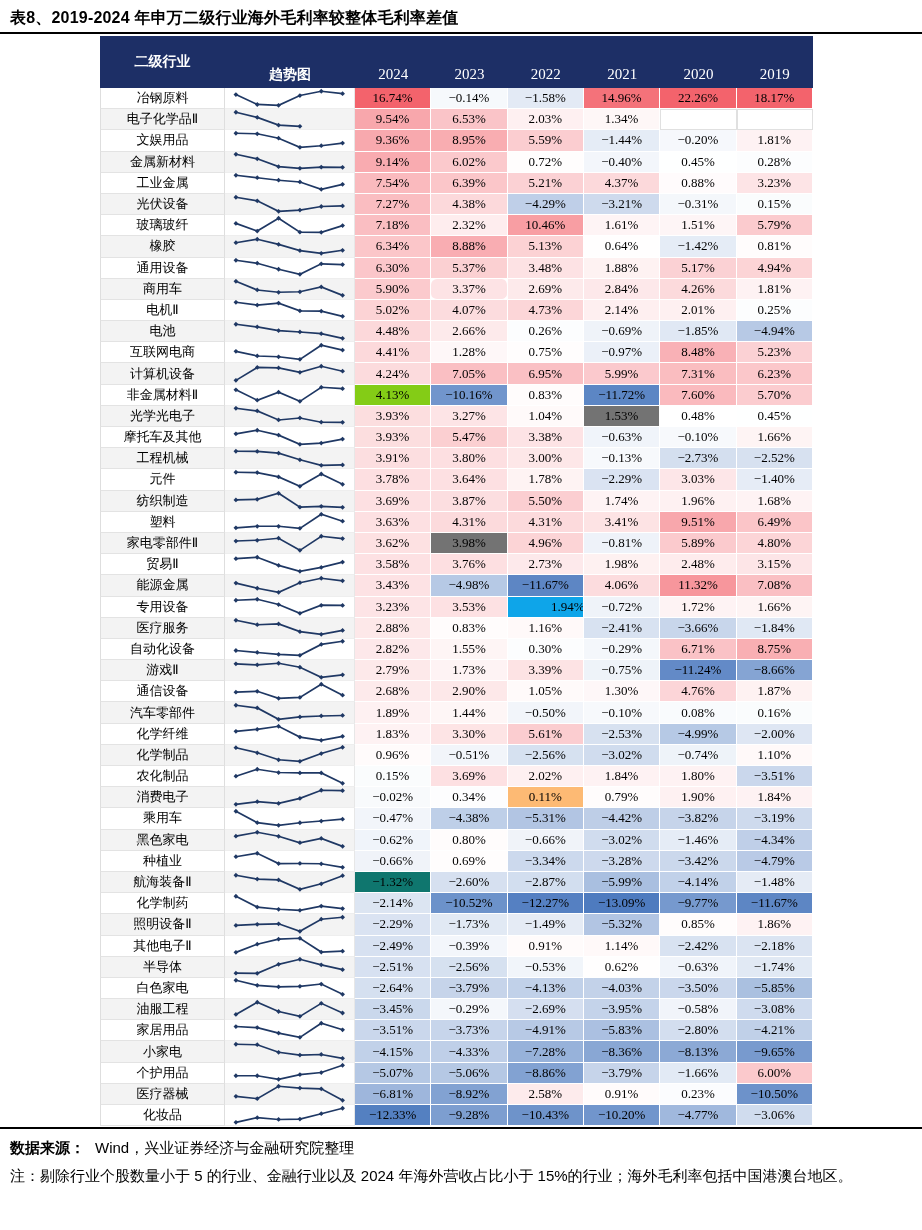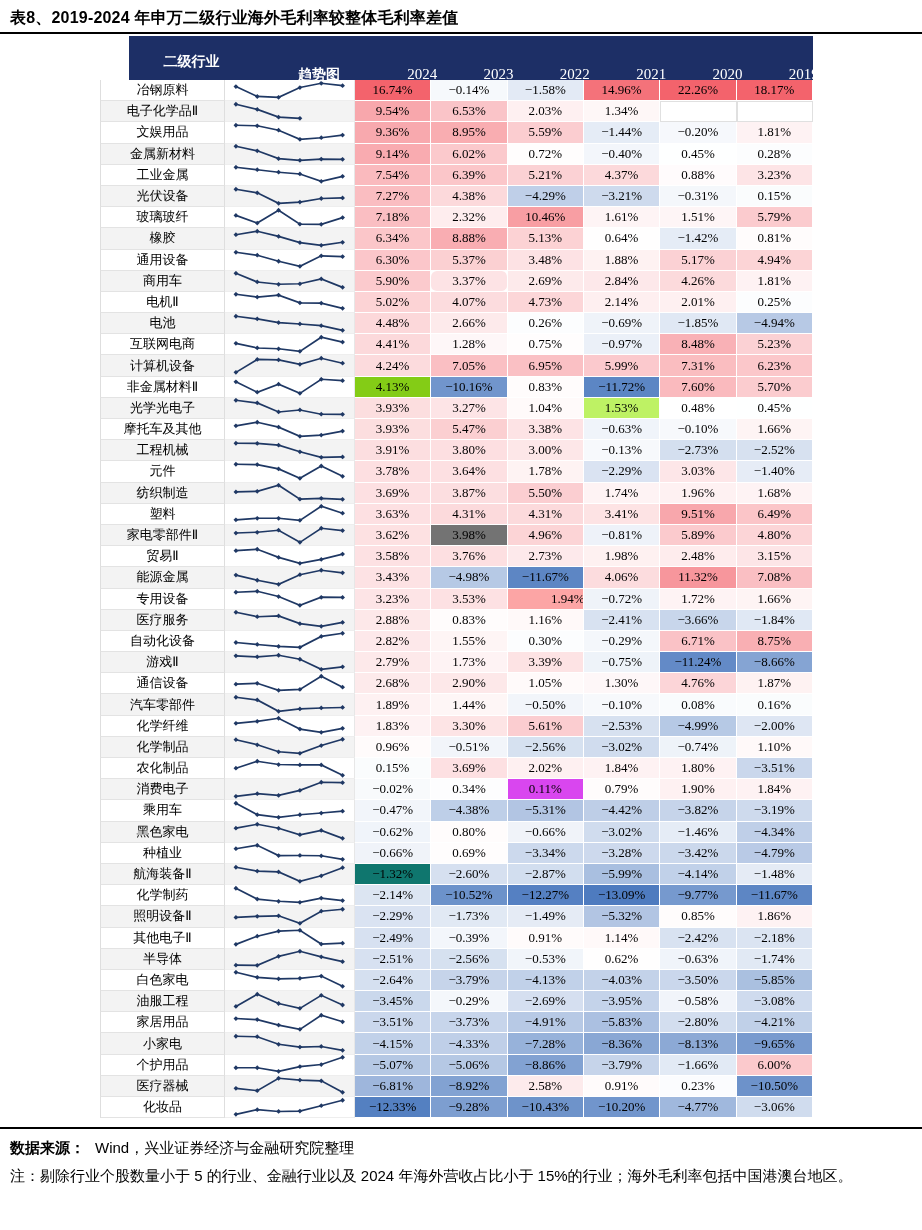--- a/index.html
+++ b/index.html
@@ -4,21 +4,21 @@
 <style>
   html,body{margin:0;padding:0;background:#ffffff;}
   body{width:922px;height:1230px;position:relative;font-family:"Liberation Sans",sans-serif;color:#000;}
   .page-title{position:absolute;left:10px;top:8px;width:902px;font-size:16px;font-weight:bold;letter-spacing:.2px;}
   .title-rule{position:absolute;left:0;top:32px;width:922px;height:2px;background:#000;}
   .bottom-rule{position:absolute;left:0;top:1127px;width:922px;height:2px;background:#000;}
 
   .tbl{position:absolute;left:100px;top:36px;width:713px;}
   .grid-row{display:grid;grid-template-columns:125px 130px repeat(6,76.33px);}
 
-  .thead{background:#1d2f66;color:#ffffff;height:44px;position:relative;margin-left:29px;}
+  .thead{background:#1d2f66;color:#ffffff;height:52px;position:relative;}
   .th-industry{position:absolute;left:0;top:0;width:125px;height:52px;display:flex;align-items:center;justify-content:center;font-size:14px;font-weight:bold;}
   .th-trend{position:absolute;left:125px;top:26px;width:130px;height:26px;display:flex;align-items:center;justify-content:center;font-size:14px;font-weight:bold;}
   .th-group{position:absolute;left:255px;top:2px;width:458px;height:22px;display:flex;align-items:center;justify-content:center;font-size:14px;font-weight:bold;font-family:"Liberation Serif",serif;}
   .th-years{position:absolute;left:255px;top:24px;width:458px;height:28px;display:grid;grid-template-columns:repeat(6,76.33px);}
   .th-year{display:flex;align-items:center;justify-content:center;font-size:15px;font-family:"Liberation Serif",serif;}
 
   .tbody .tr{height:21.2px;}
   .td{display:flex;align-items:center;justify-content:center;overflow:hidden;}
   .td.name{font-size:13px;background:#ffffff;border-right:1px solid #dedede;border-bottom:1px solid #e3e3e3;border-left:1px solid #dedede;}
   .td.trend{background:#ffffff;border-right:1px solid #e7e7e7;border-bottom:1px solid #eeeeee;}
@@ -358,21 +358,21 @@
             <path d="M32.5 3.4931034482758627L34.9 5.893103448275863L32.5 8.293103448275863L30.1 5.893103448275863Z" fill="#1f3864"></path>
             <path d="M54 12.592528735632184L56.4 14.992528735632185L54 17.392528735632183L51.6 14.992528735632185Z" fill="#1f3864"></path>
             <path d="M75.5 10.593103448275864L77.9 12.993103448275864L75.5 15.393103448275864L73.1 12.993103448275864Z" fill="#1f3864"></path>
             <path d="M97 14.87758620689655L99.4 17.27758620689655L97 19.67758620689655L94.6 17.27758620689655Z" fill="#1f3864"></path>
             <path d="M118.5 14.999999999999998L120.9 17.4L118.5 19.799999999999997L116.1 17.4Z" fill="#1f3864"></path>
           </svg>
         </div>
         <div class="td val" style="background: rgb(252, 222, 223);">3.93%</div>
         <div class="td val" style="background: rgb(253, 228, 230);">3.27%</div>
         <div class="td val" style="background: rgb(255, 250, 250);">1.04%</div>
-        <div class="td val" style="background: #bef264;">1.53%</div>
+        <div class="td val" style="background: #737373;">1.53%</div>
         <div class="td val" style="background: rgb(255, 255, 255);">0.48%</div>
         <div class="td val" style="background: rgb(254, 255, 255);">0.45%</div>
       </div>
       <div class="grid-row tr">
         <div class="td name">摩托车及其他</div>
         <div class="td trend">
           <svg width="130" height="21" viewBox="0 0 130 21">
             <polyline points="11.0,6.8 32.5,3.2 54.0,8.1 75.5,17.4 97.0,16.2 118.5,12.1" fill="none" stroke="#1f3864" stroke-width="1.7"></polyline>
             <path d="M11 4.384918032786885L13.4 6.784918032786885L11 9.184918032786886L8.6 6.784918032786885Z" fill="#1f3864"></path>
             <path d="M32.5 0.8000000000000003L34.9 3.2L32.5 5.6L30.1 3.2Z" fill="#1f3864"></path>
@@ -537,21 +537,21 @@
             <path d="M11 1.8023529411764705L13.4 4.20235294117647L11 6.60235294117647L8.6 4.20235294117647Z" fill="#1f3864"></path>
             <path d="M32.5 0.8000000000000003L34.9 3.2L32.5 5.6L30.1 3.2Z" fill="#1f3864"></path>
             <path d="M54 6.112470588235293L56.4 8.512470588235294L54 10.912470588235294L51.6 8.512470588235294Z" fill="#1f3864"></path>
             <path d="M75.5 14.999999999999998L77.9 17.4L75.5 19.799999999999997L73.1 17.4Z" fill="#1f3864"></path>
             <path d="M97 6.847529411764706L99.4 9.247529411764706L97 11.647529411764706L94.6 9.247529411764706Z" fill="#1f3864"></path>
             <path d="M118.5 7.048L120.9 9.448L118.5 11.848L116.1 9.448Z" fill="#1f3864"></path>
           </svg>
         </div>
         <div class="td val" style="background: rgb(253, 228, 230);">3.23%</div>
         <div class="td val" style="background: rgb(253, 225, 227);">3.53%</div>
-        <div class="td val" style="background: #fca5a5; padding-left: 45px;">1.94%</div>
+        <div class="td val" style="background: #0ea5e9; padding-left: 45px;">1.94%</div>
         <div class="td val" style="background: rgb(239, 243, 249);">−0.72%</div>
         <div class="td val" style="background: rgb(254, 243, 244);">1.72%</div>
         <div class="td val" style="background: rgb(254, 244, 244);">1.66%</div>
       </div>
       <div class="grid-row tr stripe">
         <div class="td name">医疗服务</div>
         <div class="td trend">
           <svg width="130" height="21" viewBox="0 0 130 21">
             <polyline points="11.0,3.2 32.5,7.7 54.0,6.9 75.5,14.7 97.0,17.4 118.5,13.4" fill="none" stroke="#1f3864" stroke-width="1.7"></polyline>
             <path d="M11 0.8000000000000003L13.4 3.2L11 5.6L8.6 3.2Z" fill="#1f3864"></path>
@@ -717,21 +717,21 @@
             <path d="M11 14.999999999999998L13.4 17.4L11 19.799999999999997L8.6 17.4Z" fill="#1f3864"></path>
             <path d="M32.5 12.337499999999997L34.9 14.737499999999997L32.5 17.137499999999996L30.1 14.737499999999997Z" fill="#1f3864"></path>
             <path d="M54 14.038541666666665L56.4 16.438541666666666L54 18.838541666666664L51.6 16.438541666666666Z" fill="#1f3864"></path>
             <path d="M75.5 9.009375L77.9 11.409375L75.5 13.809375000000001L73.1 11.409375Z" fill="#1f3864"></path>
             <path d="M97 0.8000000000000003L99.4 3.2L97 5.6L94.6 3.2Z" fill="#1f3864"></path>
             <path d="M118.5 1.243749999999999L120.9 3.643749999999999L118.5 6.043749999999999L116.1 3.643749999999999Z" fill="#1f3864"></path>
           </svg>
         </div>
         <div class="td val" style="background: rgb(248, 250, 252);">−0.02%</div>
         <div class="td val" style="background: rgb(253, 253, 254);">0.34%</div>
-        <div class="td val" style="background: #d946ef;">0.11%</div>
+        <div class="td val" style="background: #fdba74;">0.11%</div>
         <div class="td val" style="background: rgb(255, 252, 252);">0.79%</div>
         <div class="td val" style="background: rgb(254, 241, 242);">1.90%</div>
         <div class="td val" style="background: rgb(254, 242, 243);">1.84%</div>
       </div>
       <div class="grid-row tr">
         <div class="td name">乘用车</div>
         <div class="td trend">
           <svg width="130" height="21" viewBox="0 0 130 21">
             <polyline points="11.0,3.2 32.5,14.7 54.0,17.4 75.5,14.8 97.0,13.0 118.5,11.2" fill="none" stroke="#1f3864" stroke-width="1.7"></polyline>
             <path d="M11 0.8000000000000003L13.4 3.2L11 5.6L8.6 3.2Z" fill="#1f3864"></path>

